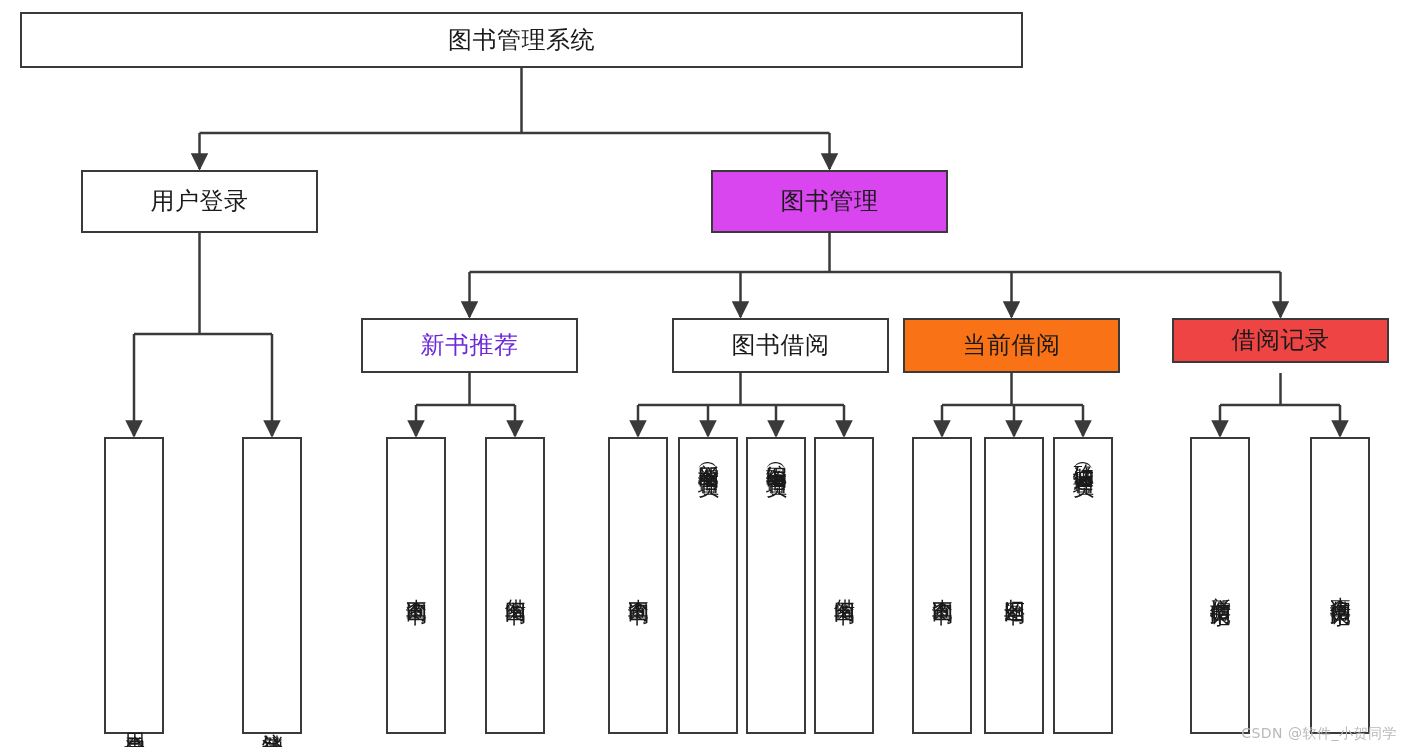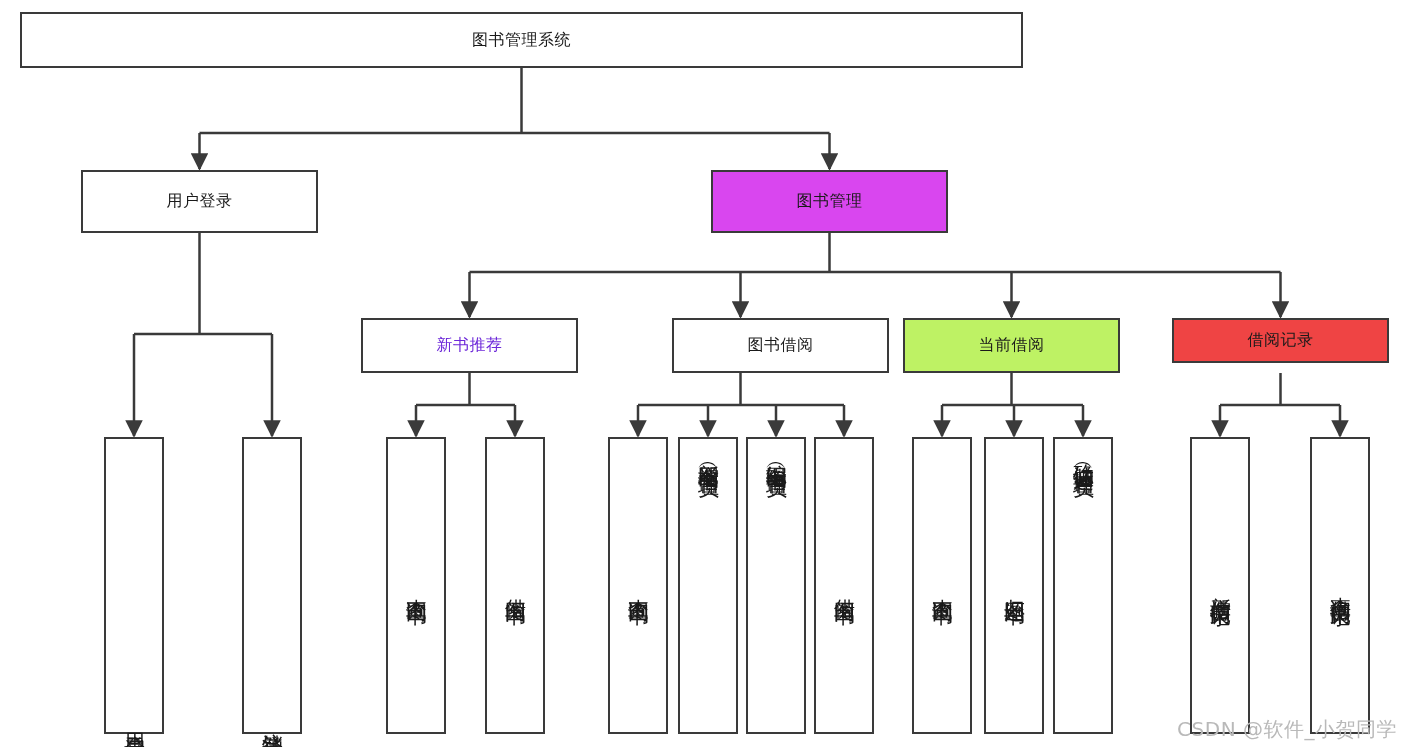--- a/index.html
+++ b/index.html
@@ -37,21 +37,21 @@
     justify-content: center;
   }
   .node-label {
     color: #1a1a1a;
     line-height: 1.18;
     text-align: center;
     white-space: pre-wrap;
   }
   
   .node.horiz .node-label {
-    font-size: 16px;
+    font-size: 24px;
     letter-spacing: 0.5px;
   }
   
   .node.vert {
     align-items: flex-start;
     justify-content: center;
     padding-top: 8px;
   }
   .node.vert .node-label {
     writing-mode: vertical-rl;
@@ -66,21 +66,21 @@
   }
   .node.vert.align-end {
     align-items: flex-end;
     padding-top: 0;
     padding-bottom: 8px;
   }
   #watermark {
     position: absolute;
     right: 8px;
     bottom: 4px;
-    font-size: 20px;
+    font-size: 14px;
     color: #b9b9b9;
     letter-spacing: 0.5px;
     user-select: none;
   }
 </style>
 </head>
 <body>
 
 <div id="diagram-root">
   <svg id="edges-layer" viewBox="0 0 1405 747" width="1405" height="747" xmlns="http://www.w3.org/2000/svg">
@@ -135,21 +135,21 @@
       </div>
       <div class="node horiz" style="left: 711px; top: 170px; width: 237px; height: 63px; border-color: rgb(58, 58, 58); background: #d946ef;">
         <span class="node-label" style="color: rgb(26, 26, 26);">图书管理</span>
       </div>
       <div class="node horiz" style="left: 361px; top: 318px; width: 217px; height: 55px; border-color: rgb(58, 58, 58); background: rgb(255, 255, 255);">
         <span class="node-label" style="color: #6d28d9;">新书推荐</span>
       </div>
       <div class="node horiz" style="left: 632px; top: 318px; width: 217px; height: 55px; border-color: rgb(58, 58, 58); background: rgb(255, 255, 255); margin-left: 40px;">
         <span class="node-label" style="color: rgb(26, 26, 26);">图书借阅</span>
       </div>
-      <div class="node horiz" style="left: 903px; top: 318px; width: 217px; height: 55px; border-color: rgb(58, 58, 58); background: #bef264;">
+      <div class="node horiz" style="left: 903px; top: 318px; width: 217px; height: 55px; border-color: rgb(58, 58, 58); background: #f97316;">
         <span class="node-label" style="color: rgb(26, 26, 26);">当前借阅</span>
       </div>
       <div class="node horiz" style="left: 1172px; top: 318px; width: 217px; height: 45px; border-color: rgb(58, 58, 58); background: #ef4444;">
         <span class="node-label" style="color: rgb(26, 26, 26);">借阅记录</span>
       </div>
       <div class="node vert align-end" style="left: 104px; top: 437px; width: 60px; height: 297px; border-color: rgb(58, 58, 58); background: rgb(255, 255, 255);">
         <span class="node-label" style="color: rgb(26, 26, 26);">用户登录</span>
       </div>
       <div class="node vert align-end" style="left: 242px; top: 437px; width: 60px; height: 297px; border-color: rgb(58, 58, 58); background: rgb(255, 255, 255);">
         <span class="node-label" style="color: rgb(26, 26, 26);">注销登录</span>

